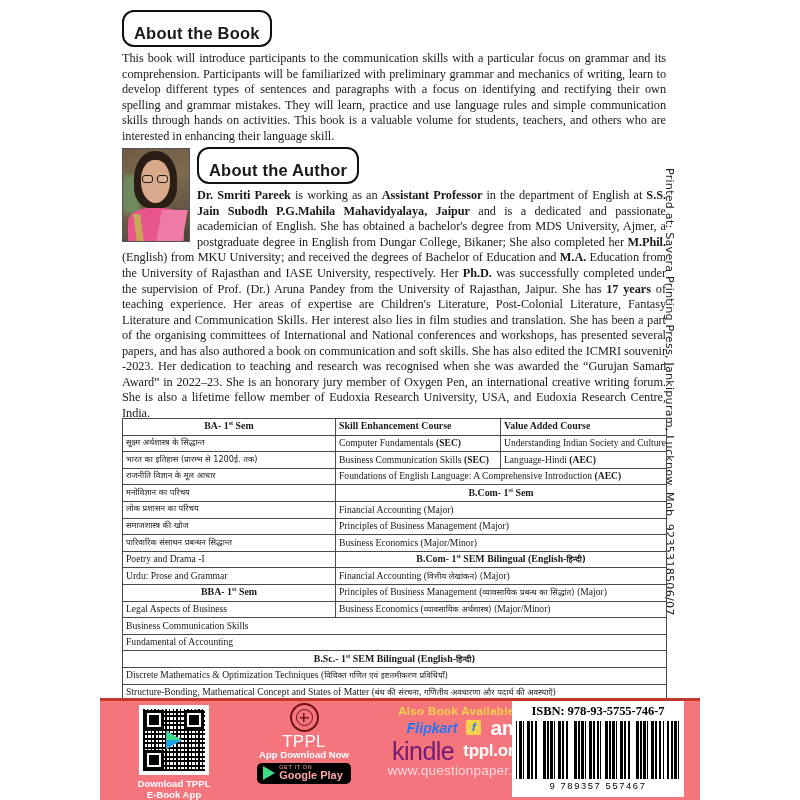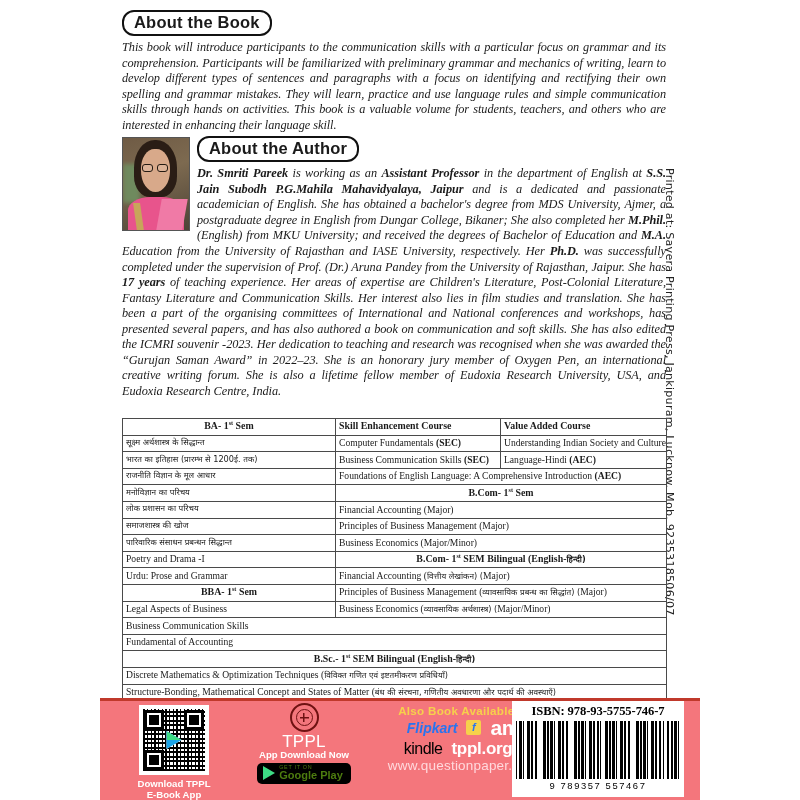--- a/index.html
+++ b/index.html
@@ -28,39 +28,38 @@
     left: 122px;
     top: 10px;
     width: 544px;
   }
 
   
   .section-pill {
     display: inline-block;
     border: 2px solid #111;
     border-radius: 12px;
-    padding: 1px 10px 2px 10px;
+    padding: 12px 10px 2px 10px;
     box-shadow: 0 0 0 1.5px #ffffff inset;
     font-family: "Liberation Sans", "DejaVu Sans", sans-serif;
     font-weight: bold;
     font-size: 16.5px;
     letter-spacing: .2px;
     line-height: 1.15;
     background: #fff;
     margin-bottom: 4px;
   }
 
   
   .body-text {
     font-size: 12.3px;
     line-height: 1.265;
     text-align: justify;
     margin: 0;
     letter-spacing: -0.05px;
-    font-style: italic;
   }
   .body-text b { font-weight: bold; }
 
   
   #author-block { margin-top: 3px; }
   #author-photo {
     float: left;
     width: 66px;
     height: 92px;
     margin: 1px 7px 1px 0;
@@ -267,21 +266,21 @@
     line-height: 1.1;
     margin-bottom: 2px;
   }
   #gp-badge {
     display: inline-flex;
     align-items: center;
     gap: 4px;
     background: #000;
     border-radius: 5px;
     padding: 2px 8px 2px 6px;
-    color: #4d7c0f;
+    color: #fca5a5;
   }
   #gp-tri {
     width: 0; height: 0;
     border-top: 7px solid transparent;
     border-bottom: 7px solid transparent;
     border-left: 12px solid #3ddc84;
   }
   #gp-txt { text-align: left; font-family: "Liberation Sans", sans-serif; }
   #gp-small { font-size: 5.4px; letter-spacing: .7px; line-height: 1; display:block;}
   #gp-big { font-size: 11px; font-weight: bold; line-height: 1.05; display:block;}
@@ -314,21 +313,21 @@
     font-size: 11px; line-height: 15px;
     font-family: "Liberation Sans", sans-serif;
   }
   #amazon {
     font-family: "Liberation Sans", sans-serif;
     font-weight: bold; font-size: 21px; color: #ffffff;
     line-height: .95; letter-spacing: -.4px;
   }
   #kindle {
     font-family: "Liberation Sans", sans-serif;
-    font-size: 16px; color: #000000; line-height: 1;
+    font-size: 25px; color: #701a75; line-height: 1;
     letter-spacing: -.5px;
   }
   #tppl-url {
     font-family: "Liberation Sans", sans-serif;
     font-weight: bold; font-size: 17px; color: #ffffff;
     letter-spacing: -.3px;
   }
   #qp-url {
     font-family: "Liberation Sans", sans-serif;
     font-size: 13.5px; color: #ffd9dd;

